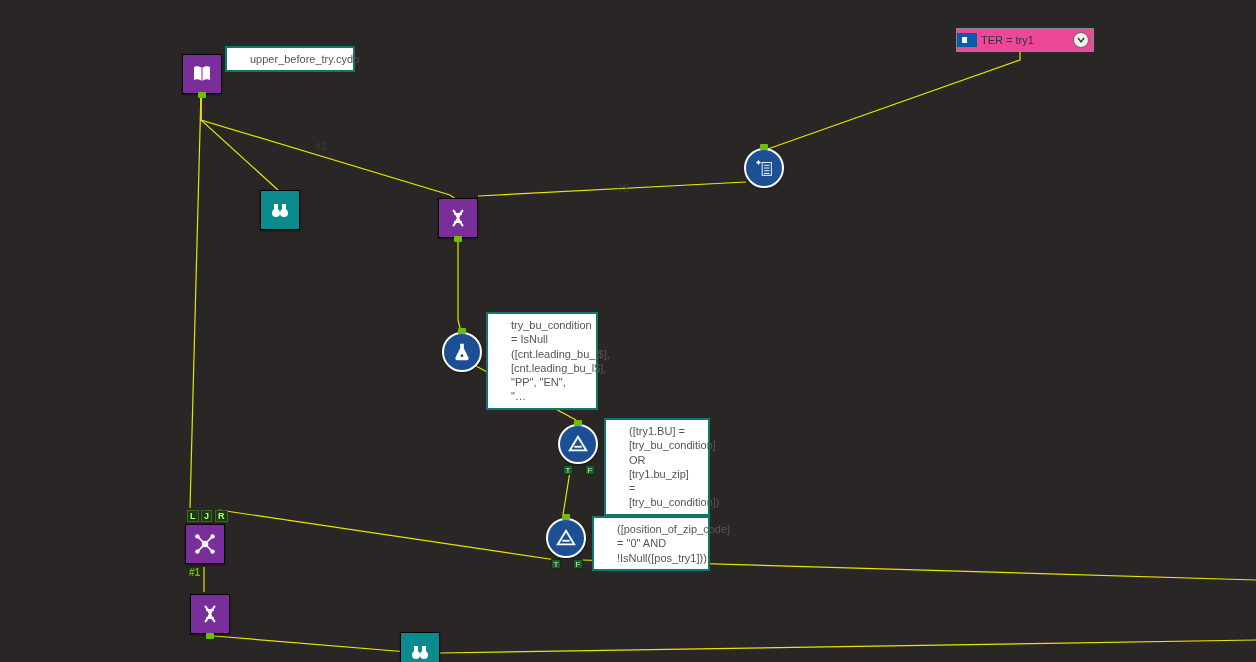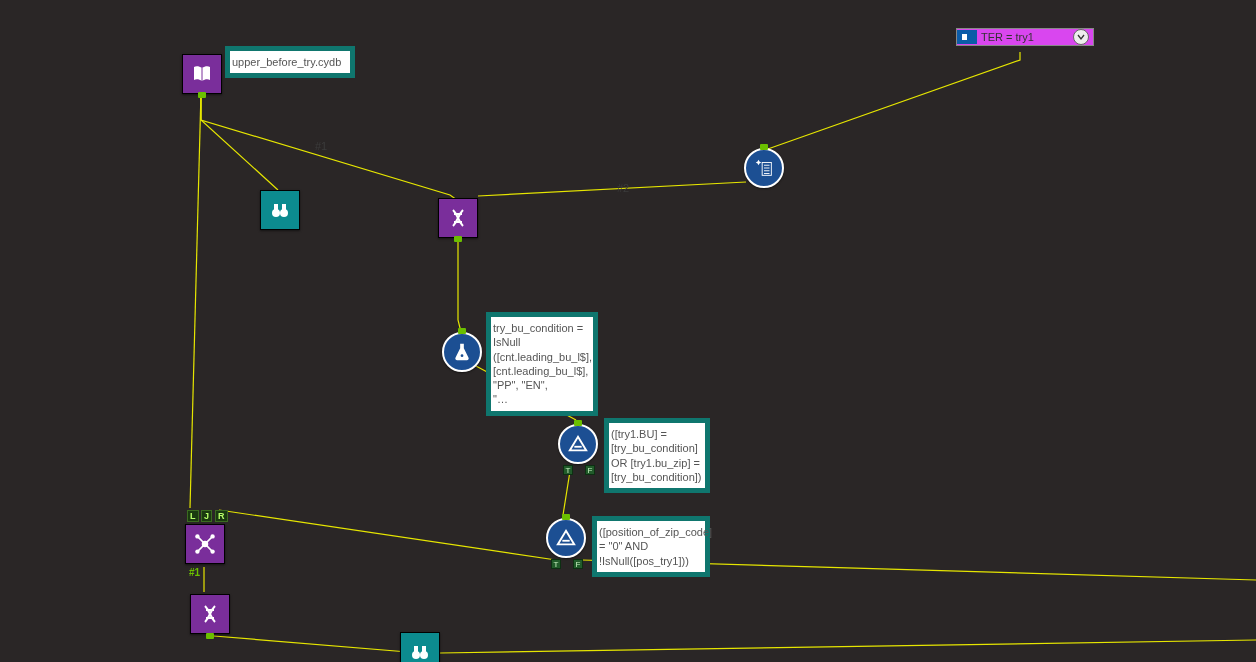--- a/index.html
+++ b/index.html
@@ -38,35 +38,35 @@
     width: 40px; height: 40px; border-radius: 50%;
     border: 2px solid #fff;
     display: flex; align-items: center; justify-content: center;
     box-shadow: 0 1px 2px rgba(0,0,0,.5);
   }
   .blue { background: #1c4f93; }
 
   .label-box {
     position: absolute;
     background: #fff;
-    border: 5px solid #0f766e;
-    padding: 4px 2px;
+    border: 2px solid #0f766e;
+    padding: 4px 23px;
     color: #555;
     line-height: 1.3;
     font-size: 11px;
     white-space: pre-line;
   }
 
   .top-dropdown {
     position: absolute;
     display: flex;
     align-items: center;
-    background: #d946ef;
+    background: #ec4899;
     border: 1px solid #888;
-    height: 18px;
+    height: 24px;
     padding: 0 4px 0 0;
     gap: 4px;
   }
   .top-dropdown .var-icon {
     width: 20px; height: 14px; background: #0b5ca8;
     display: flex; align-items: center; justify-content: center;
     color: #fff; font-size: 9px;
   }
   .top-dropdown .chev {
     width: 16px; height: 16px; border: 1px solid #666; border-radius: 50%;

